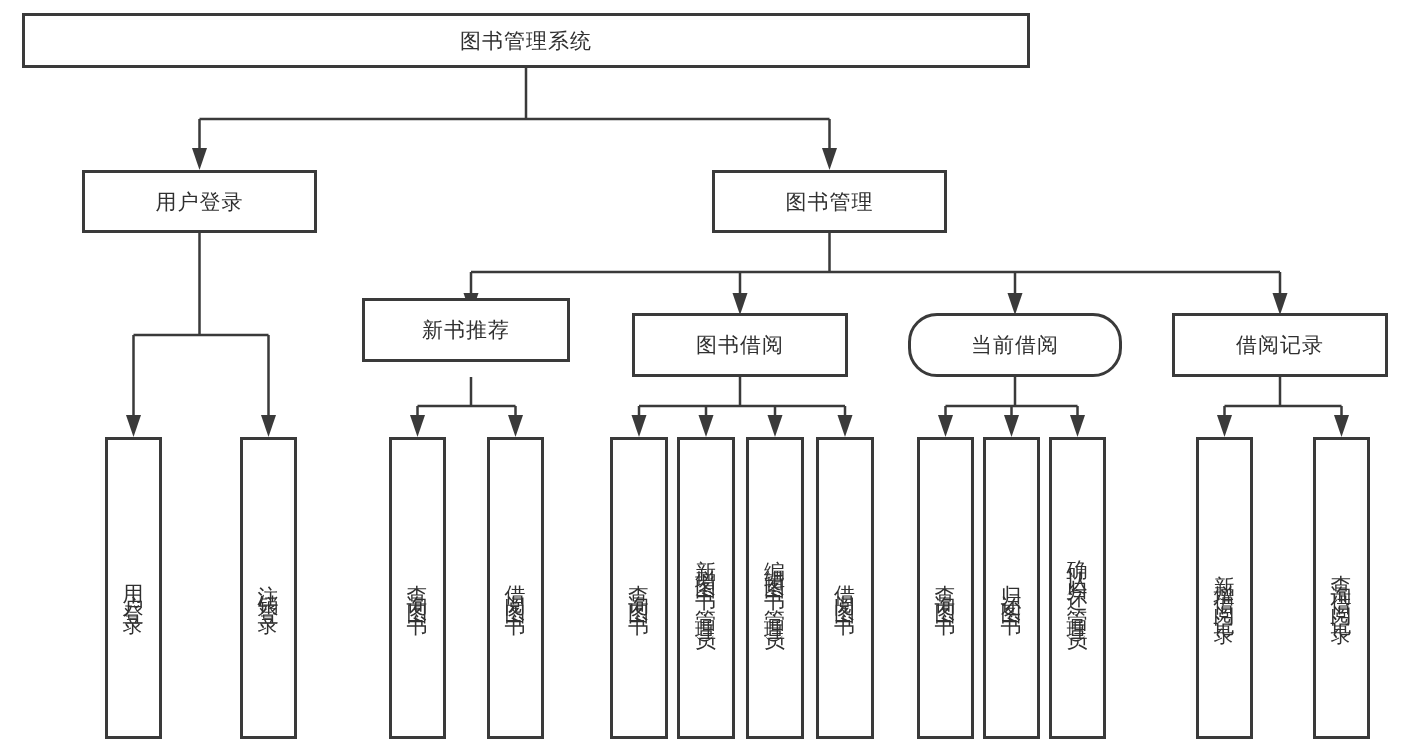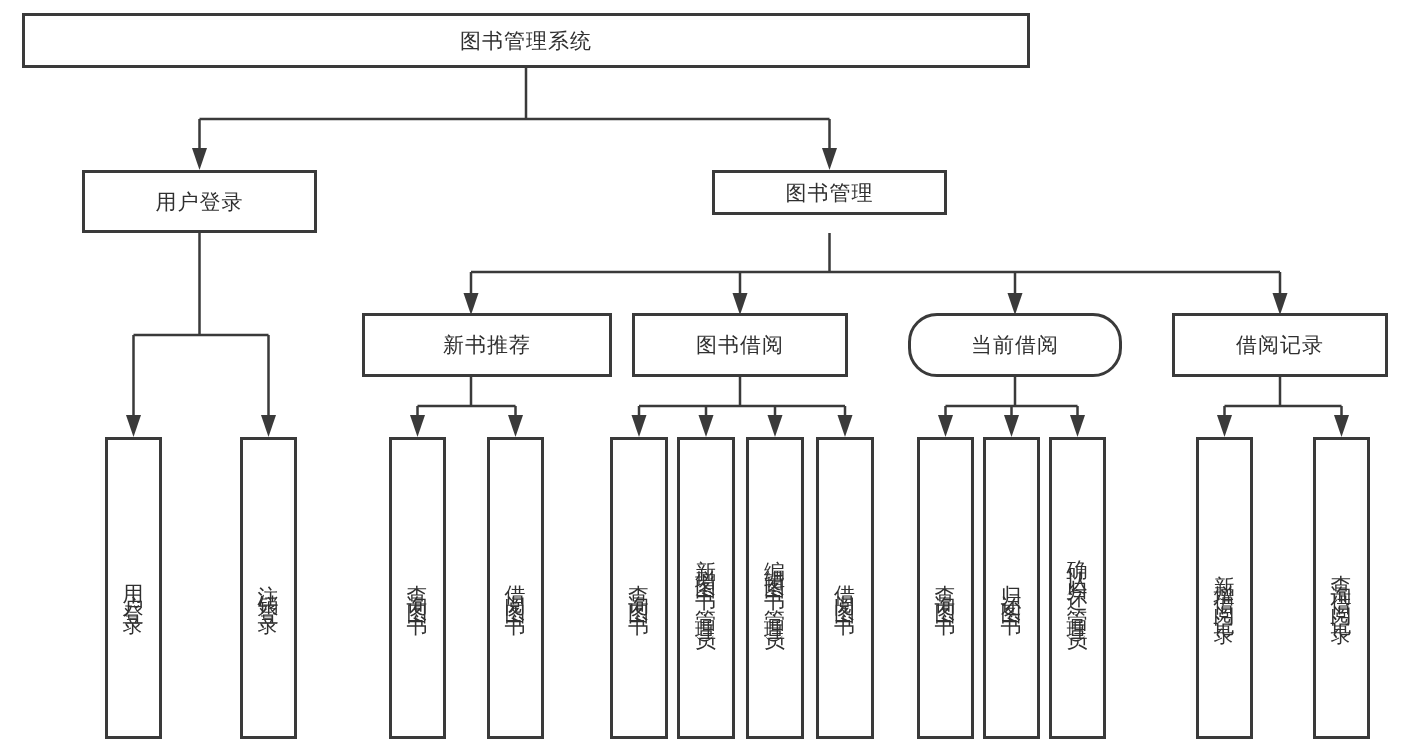--- a/index.html
+++ b/index.html
@@ -89,25 +89,25 @@
     <polygon points="1334,415 1349,415 1341.5,437"></polygon>
   </svg>
 
   <div class="box" style="left:22px;top:13px;width:1008px;height:55px;">
     <span class="hlabel">图书管理系统</span>
   </div>
 
   <div class="box" style="left:82px;top:170px;width:235px;height:63px;">
     <span class="hlabel">用户登录</span>
   </div>
-  <div class="box" style="left:712px;top:170px;width:235px;height:45px;">
+  <div class="box" style="left:712px;top:170px;width:235px;height:63px;">
     <span class="hlabel">图书管理</span>
   </div>
 
-  <div class="box" style="left:362px;top:313px;width:250px;height:64px;">
+  <div class="box" style="left:362px;top:298px;width:208px;height:64px;">
     <span class="hlabel">新书推荐</span>
   </div>
   <div class="box" style="left:632px;top:313px;width:216px;height:64px;">
     <span class="hlabel">图书借阅</span>
   </div>
   <div class="box" style="left:908px;top:313px;width:214px;height:64px;border-radius:29px;">
     <span class="hlabel">当前借阅</span>
   </div>
   <div class="box" style="left:1172px;top:313px;width:216px;height:64px;text-align:right;">
     <span class="hlabel">借阅记录</span>

